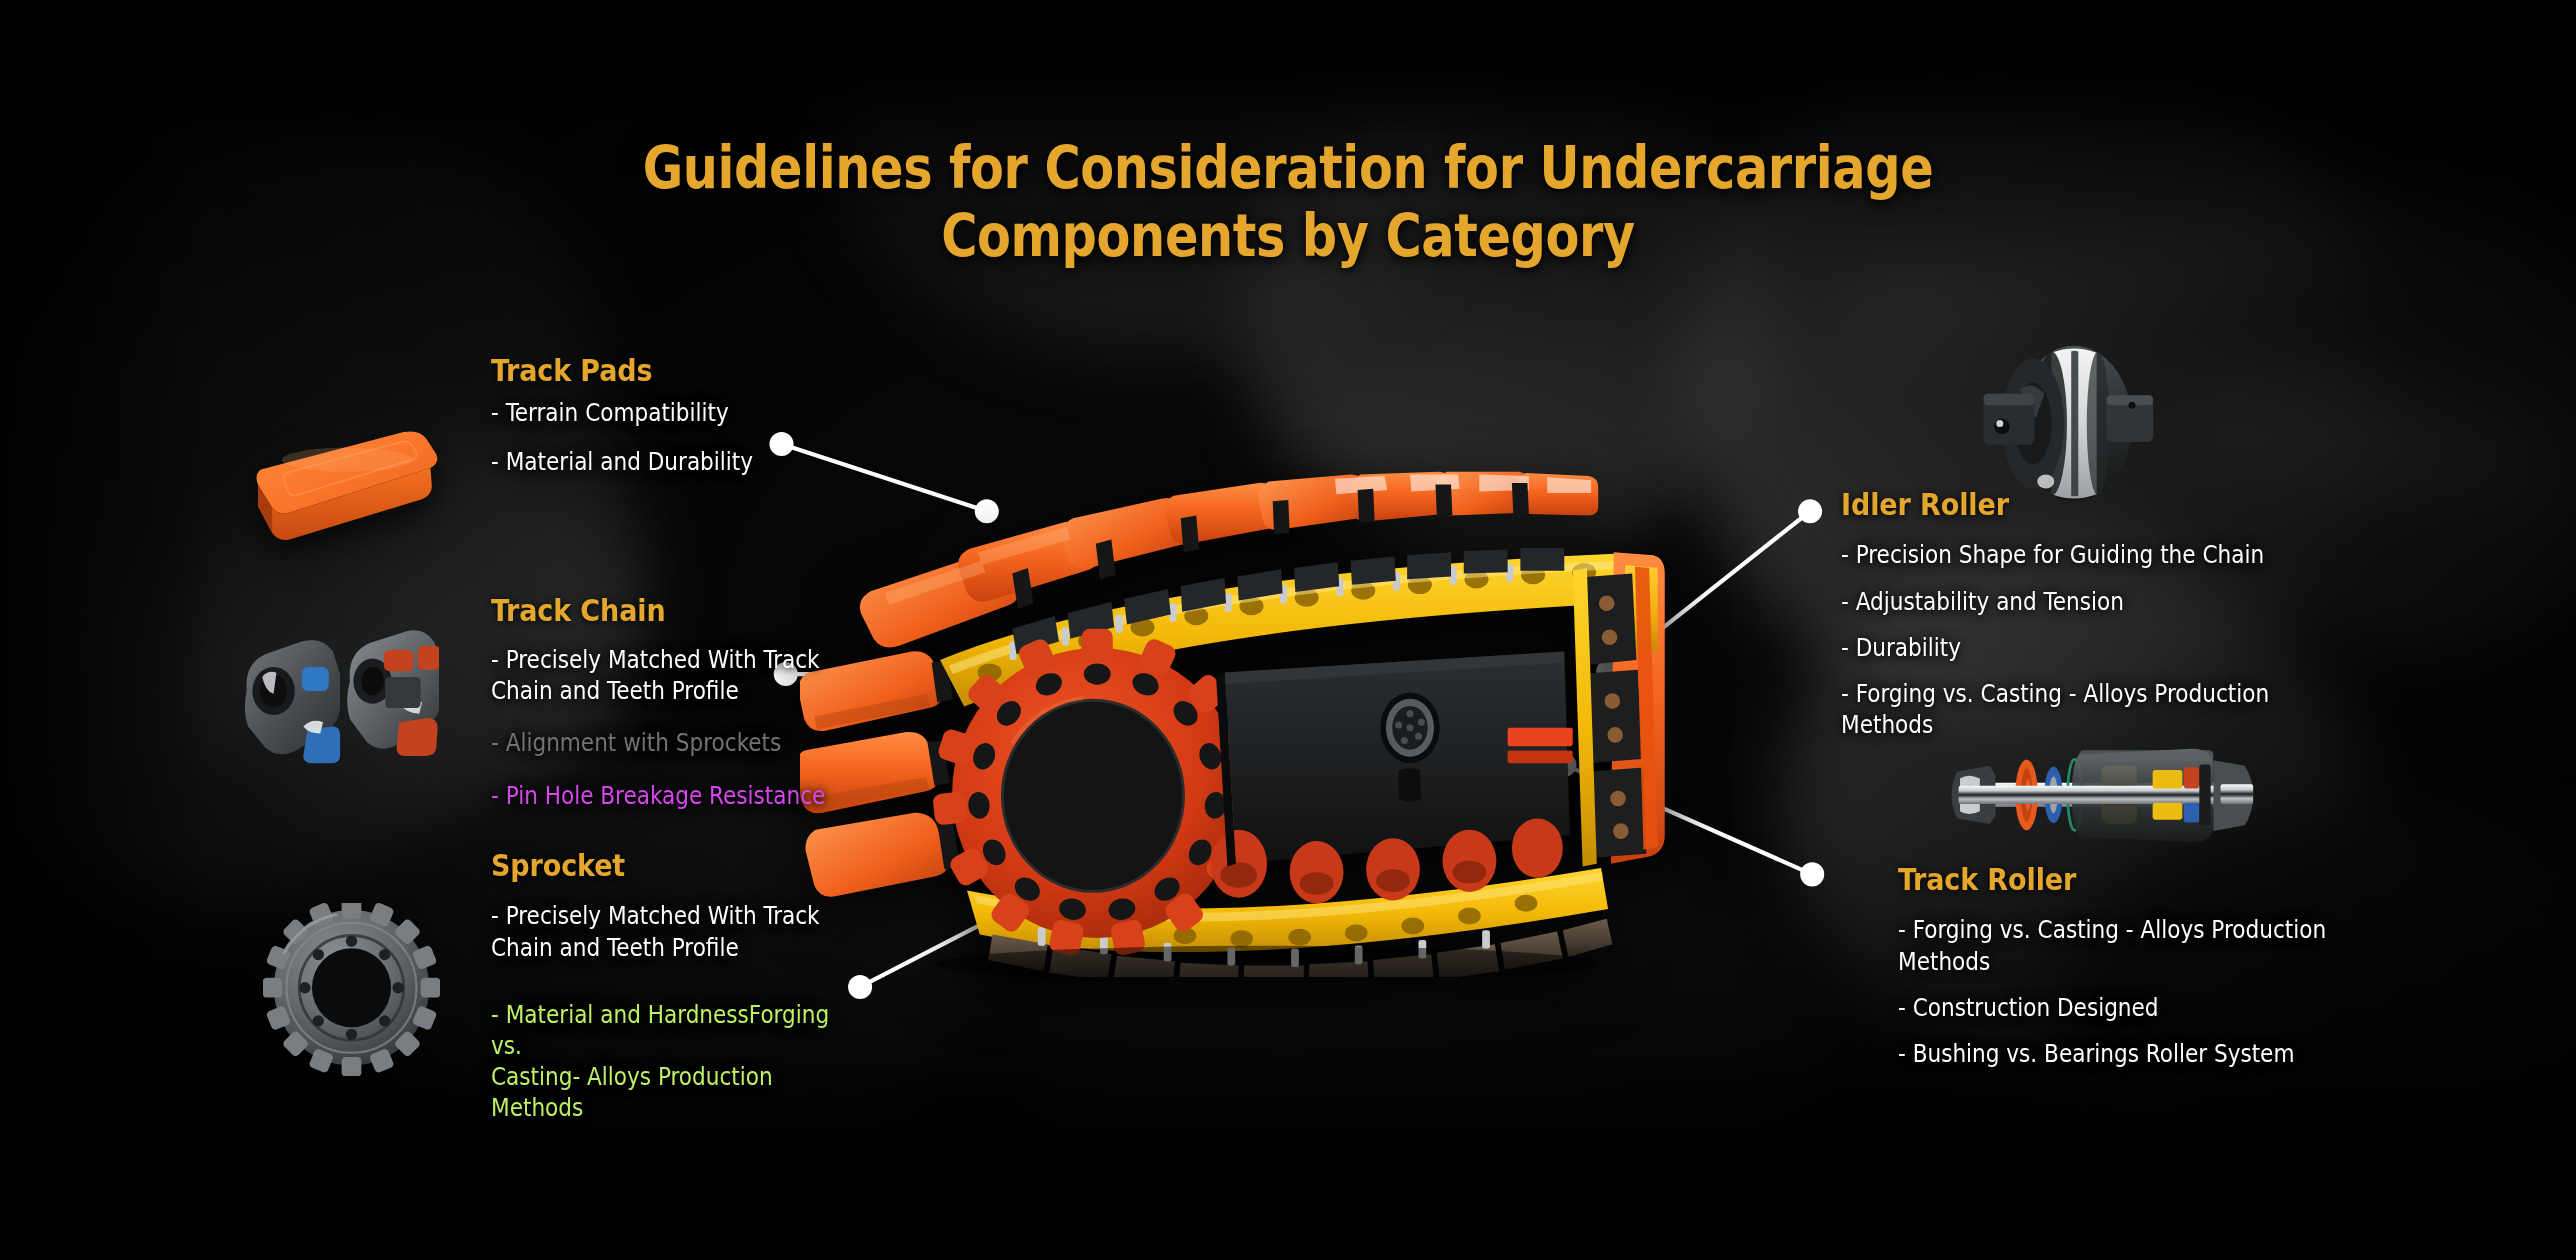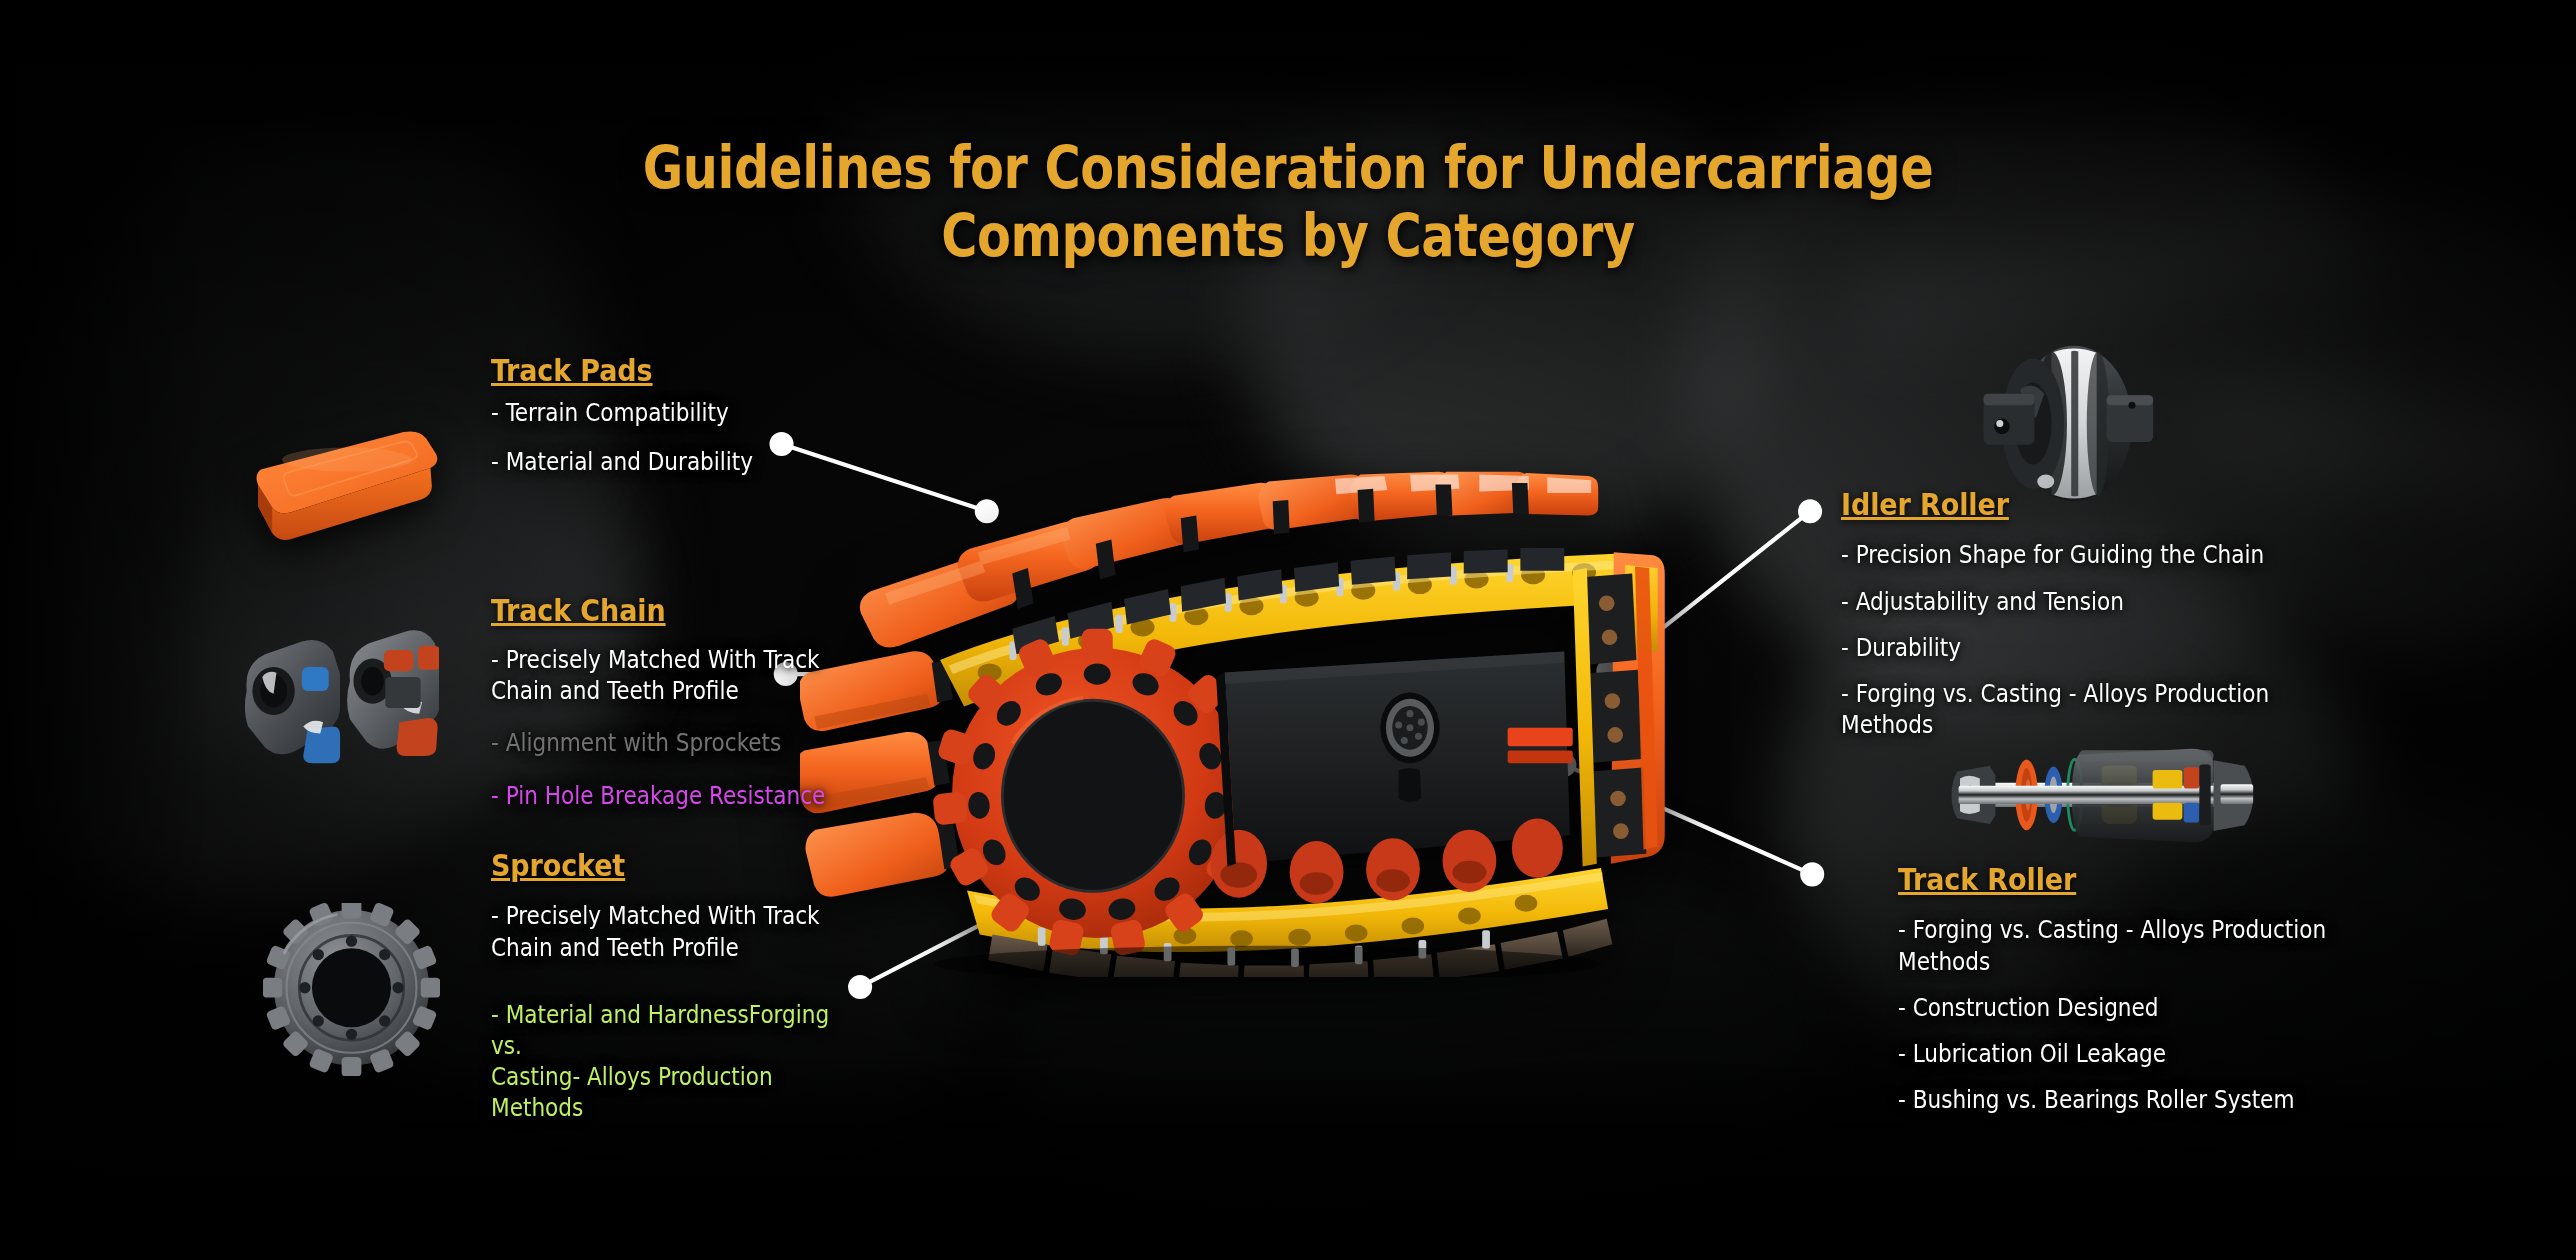--- a/index.html
+++ b/index.html
@@ -39,21 +39,20 @@
   }
   #title .l { display:block; }
 
   
   .block { position:absolute; }
   .blk-head {
     font-size:30px; font-weight:700; letter-spacing:-0.1px;
     font-family:"DejaVu Sans Condensed","Liberation Sans Narrow","Liberation Sans",sans-serif;
     margin-bottom:10px;
     text-shadow:0 1.4px 7px rgba(0,0,0,.95);
-    text-decoration:underline;
   }
   .blk-list { list-style:none; }
   .blk-list li {
     color:#fff; font-size:24px; line-height:1.3;
     font-family:"DejaVu Sans Condensed","Liberation Sans Narrow","Liberation Sans",sans-serif;
     text-shadow:0 1.4px 6.4px rgba(0,0,0,.95), 0 0 12.7px rgba(0,0,0,.8);
     white-space:pre-line;
   }
   .sp-wide li  { margin-bottom:17.7px; }
   .sp-mid  li  { margin-bottom:21px; }
@@ -725,17 +724,16 @@
     <li style="color: rgb(255, 255, 255);">- Durability</li>
     <li style="color: rgb(255, 255, 255);">- Forging vs. Casting - Alloys Production Methods</li>
   </ul>
 </div>
 
 <div class="block" style="left:1898px; top:862px; width:510px;">
   <div class="blk-head" style="color: rgb(229, 166, 45);">Track Roller</div>
   <ul class="blk-list sp-tight" style="margin-top:18.4px">
     <li style="color: rgb(255, 255, 255);">- Forging vs. Casting - Alloys Production Methods</li>
     <li style="color: rgb(255, 255, 255);">- Construction Designed</li>
-    <li style="color: rgb(255, 255, 255);">- Lubrication Oil Leakage</li>
     <li style="color: rgb(255, 255, 255);">- Bushing vs. Bearings Roller System</li>
   </ul>
 </div>
 
 
 </body></html>

